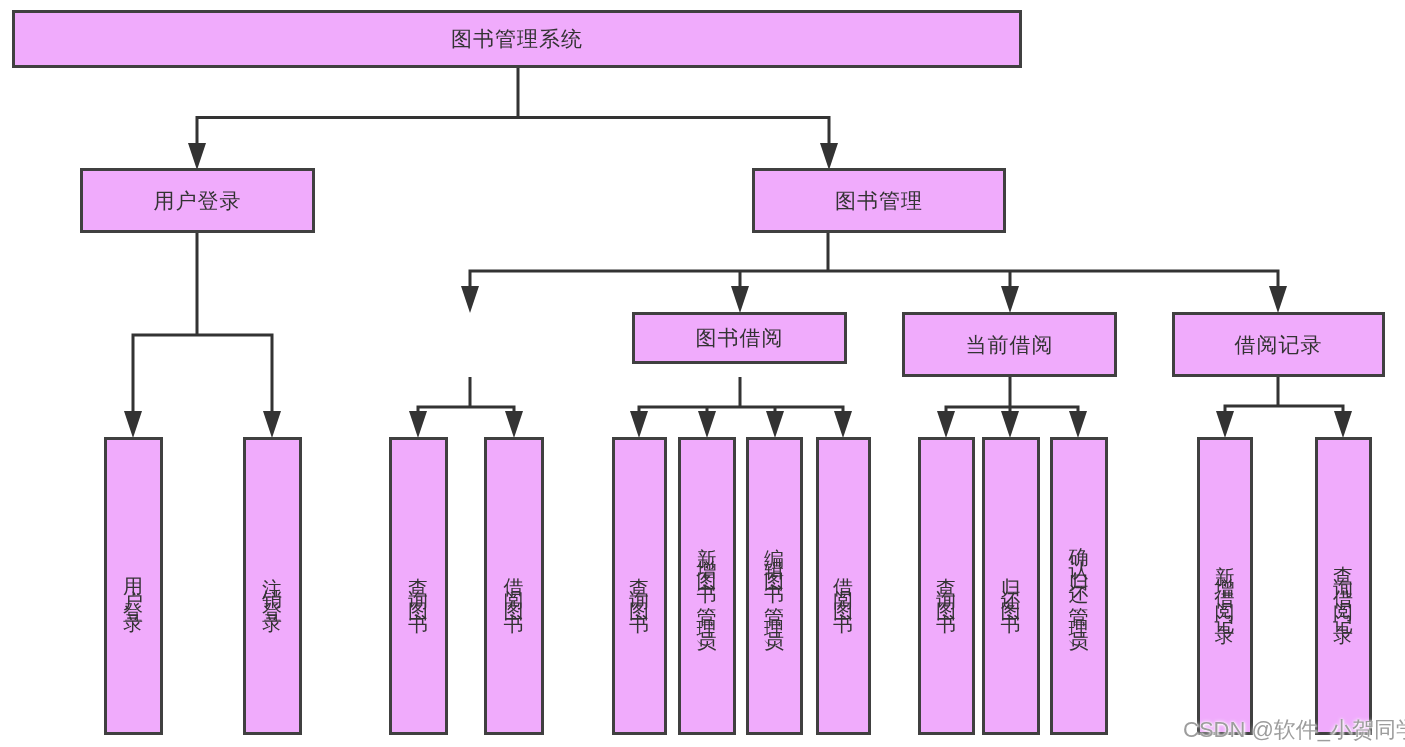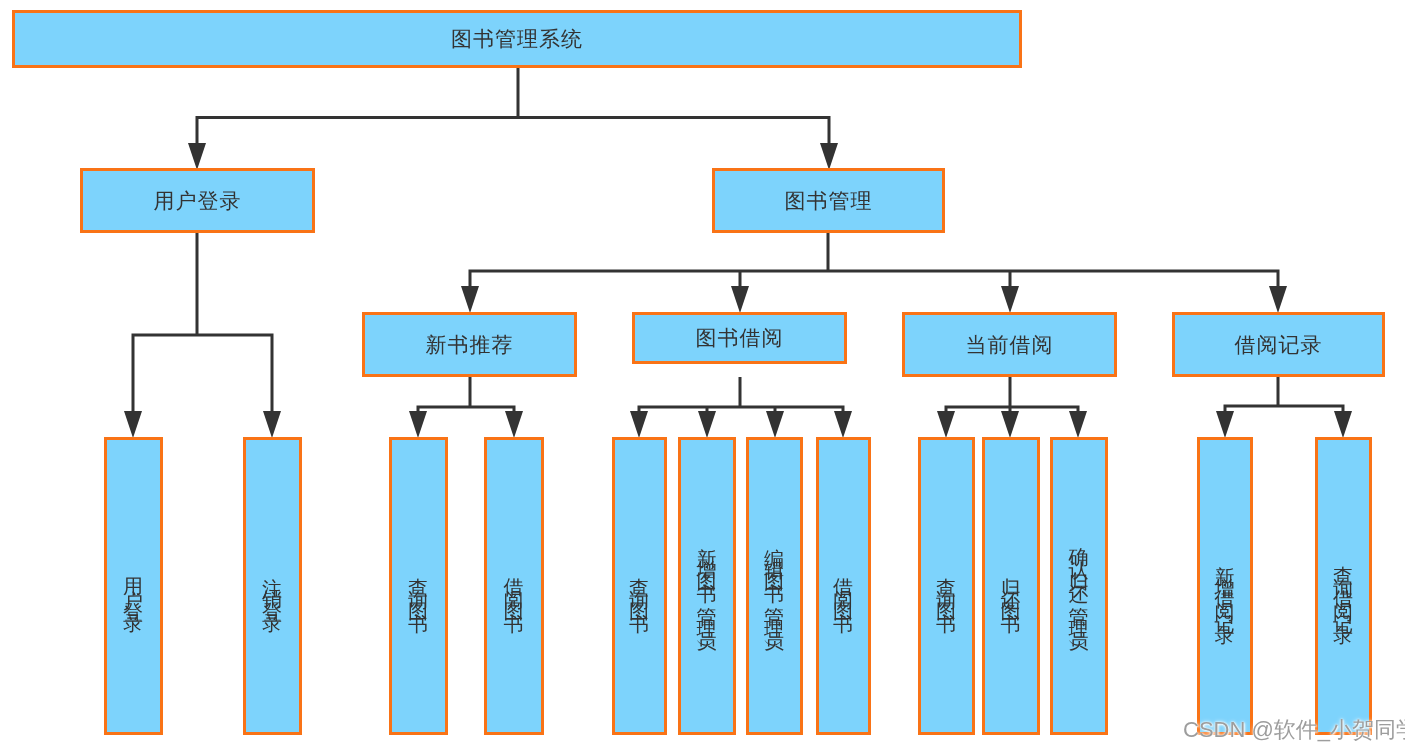--- a/index.html
+++ b/index.html
@@ -7,42 +7,42 @@
     position:relative;
     width:1405px;height:747px;
     background:#ffffff;
     font-family:"Liberation Sans","DejaVu Sans",sans-serif;
     overflow:hidden;
   }
   .connectors{position:absolute;left:0;top:0;width:1405px;height:747px;}
   .node{
     position:absolute;
     box-sizing:border-box;
-    border:3px solid #f97316;
-    background:#7dd3fc;
+    border:3px solid #404040;
+    background:#f0abfc;
     display:flex;
     align-items:center;
     justify-content:center;
     color:#333333;
     font-size:21px;
     letter-spacing:1px;
     z-index:2;
   }
   .leaf .vtext{
     writing-mode:vertical-rl;
     text-orientation:mixed;
     letter-spacing:12px;
     font-size:20px;
     line-height:1;
     white-space:nowrap;
   }
   
   #node-root{left:12px;top:10px;width:1010px;height:58px;}
   #node-user-login{left:80px;top:168px;width:235px;height:65px;}
-  #node-book-mgmt{left:712px;top:168px;width:233px;height:65px;}
+  #node-book-mgmt{left:752px;top:168px;width:254px;height:65px;}
   #node-new-books{left:362px;top:312px;width:215px;height:65px;}
   #node-book-borrow{left:632px;top:312px;width:215px;height:52px;}
   #node-current-borrow{left:902px;top:312px;width:215px;height:65px;}
   #node-borrow-records{left:1172px;top:312px;width:213px;height:65px;}
   .leaf{top:437px;height:298px;}
   #leaf-user-login{left:104px;width:59px;}
   #leaf-logout{left:243px;width:59px;}
   #leaf-nb-query{left:389px;width:59px;}
   #leaf-nb-borrow{left:484px;width:60px;}
   #leaf-bb-query{left:612px;width:55px;}
@@ -120,23 +120,20 @@
     <span>图书管理系统</span>
   </div>
 
   <div class="node" id="node-user-login">
     <span>用户登录</span>
   </div>
   <div class="node" id="node-book-mgmt">
     <span>图书管理</span>
   </div>
 
-  <div class="node" id="node-new-books">
-    <span>新书推荐</span>
-  </div>
   <div class="node" id="node-book-borrow">
     <span>图书借阅</span>
   </div>
   <div class="node" id="node-borrow-records">
     <span>借阅记录</span>
   </div>
   <div class="node" id="node-current-borrow">
     <span>当前借阅</span>
   </div>
 

